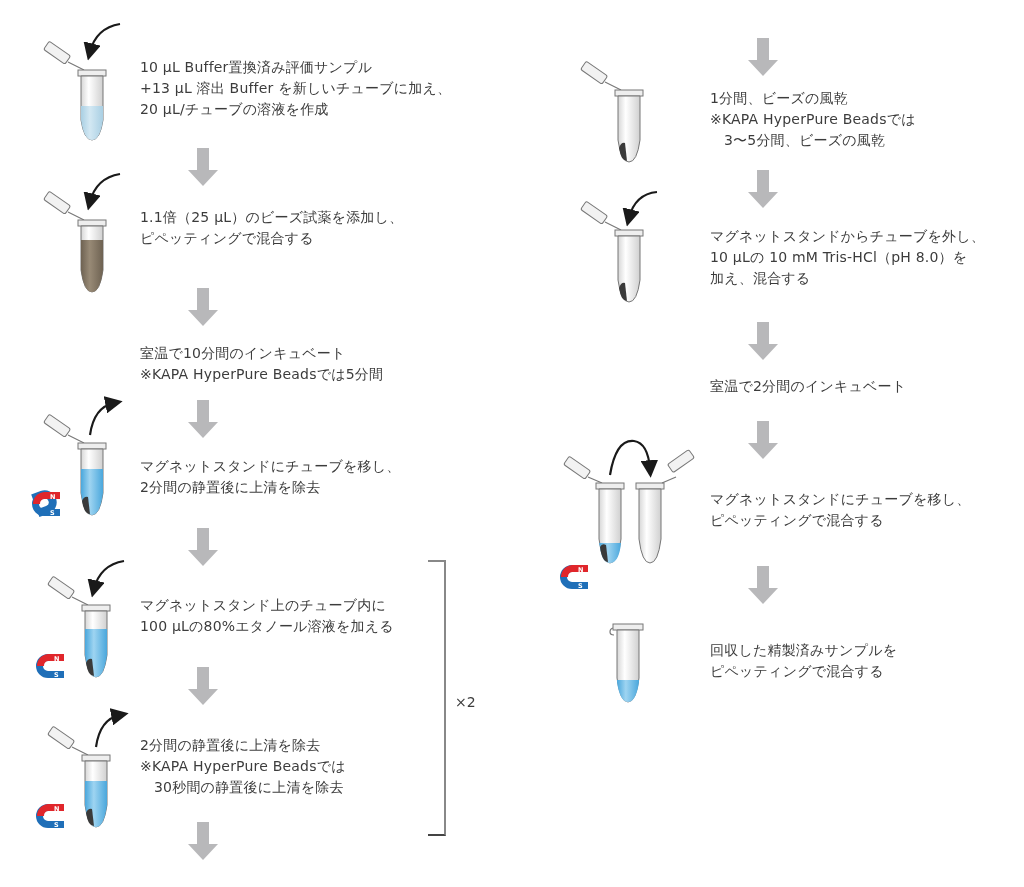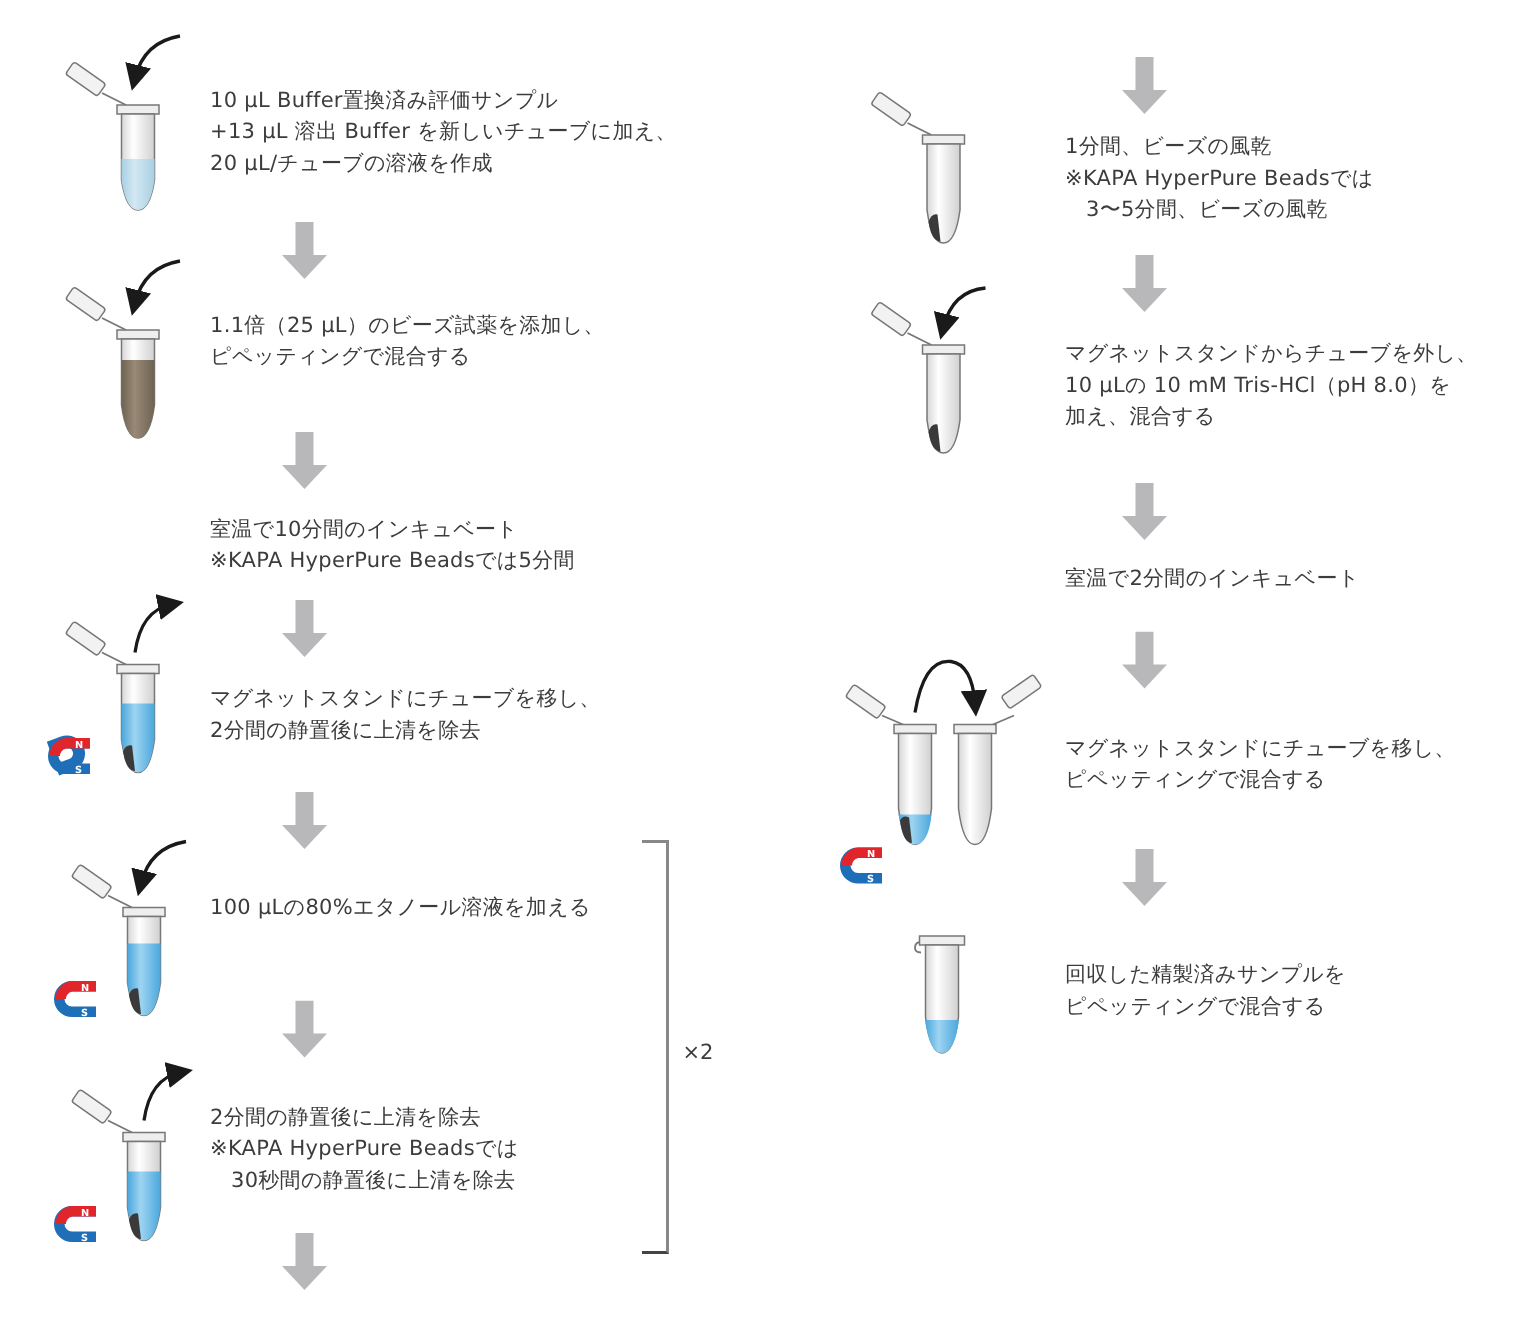--- a/index.html
+++ b/index.html
@@ -154,20 +154,21 @@
   </svg>
   <div class="abs" style="left:34px;top:652px">
     <svg width="42" height="30">
       <path d="M30,2 L14,2 A12,12 0 0 0 14,26 L30,26 L30,19 L14,19 A5,5 0 0 1 14,9 L30,9 Z" fill="#1f6fb8"></path>
       <path d="M30,2 L14,2 A12,12 0 0 0 3,14 L10,14 A5,5 0 0 1 14,9 L30,9 Z" fill="#e0262b"></path>
       <text x="20" y="8.5" font-size="6.5" fill="#fff" font-family="DejaVu Sans, sans-serif" font-weight="bold">N</text>
       <text x="20" y="25" font-size="6.5" fill="#fff" font-family="DejaVu Sans, sans-serif" font-weight="bold">S</text>
     </svg>
   </div>
   <div class="step-text" style="left:140px;top:595px">
+    <div>マグネットスタンド上のチューブ内に</div>
     <div>100 μLの80%エタノール溶液を加える</div>
   </div>
 </div>
 
 <svg class="arrow" style="left:186px;top:667px" viewBox="0 0 34 40">
   <rect x="11" y="0" width="12" height="24" fill="#b8b8ba"></rect>
   <path d="M2,22 L32,22 L17,38 Z" fill="#b8b8ba"></path>
 </svg>
 
 <div>

